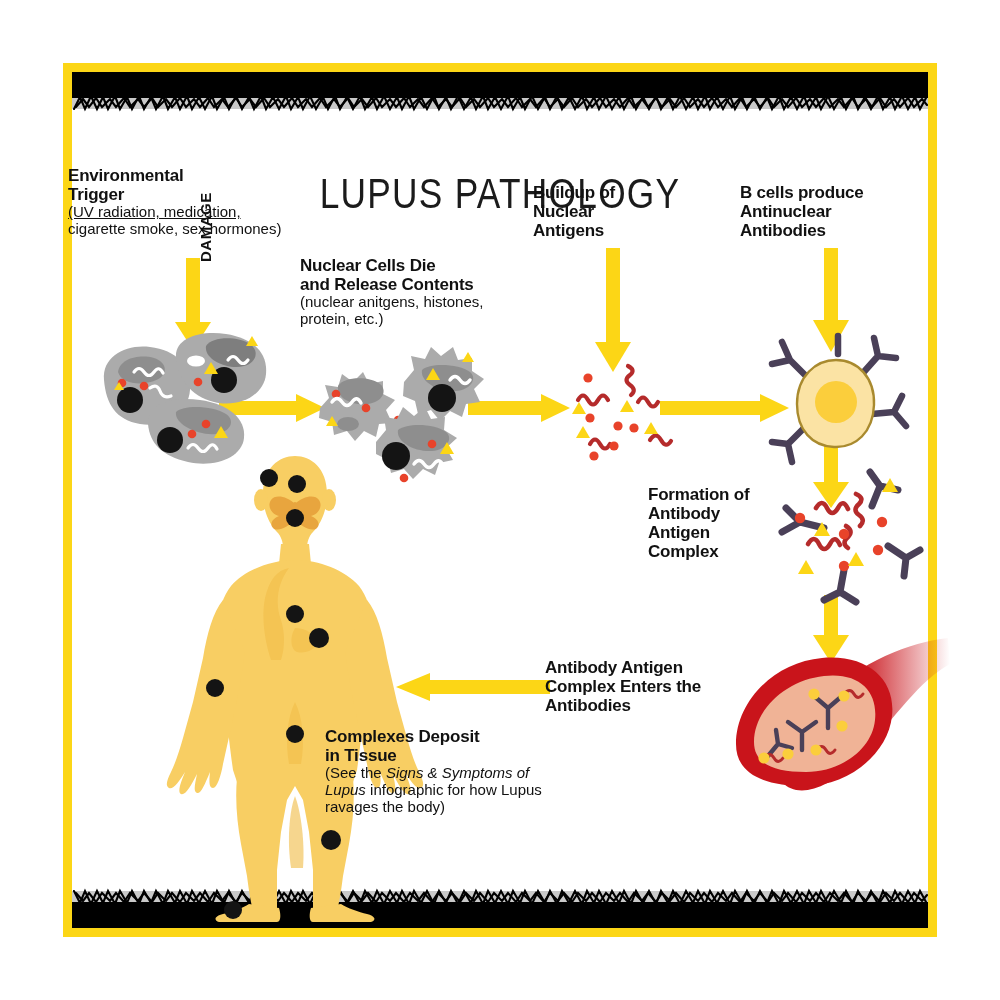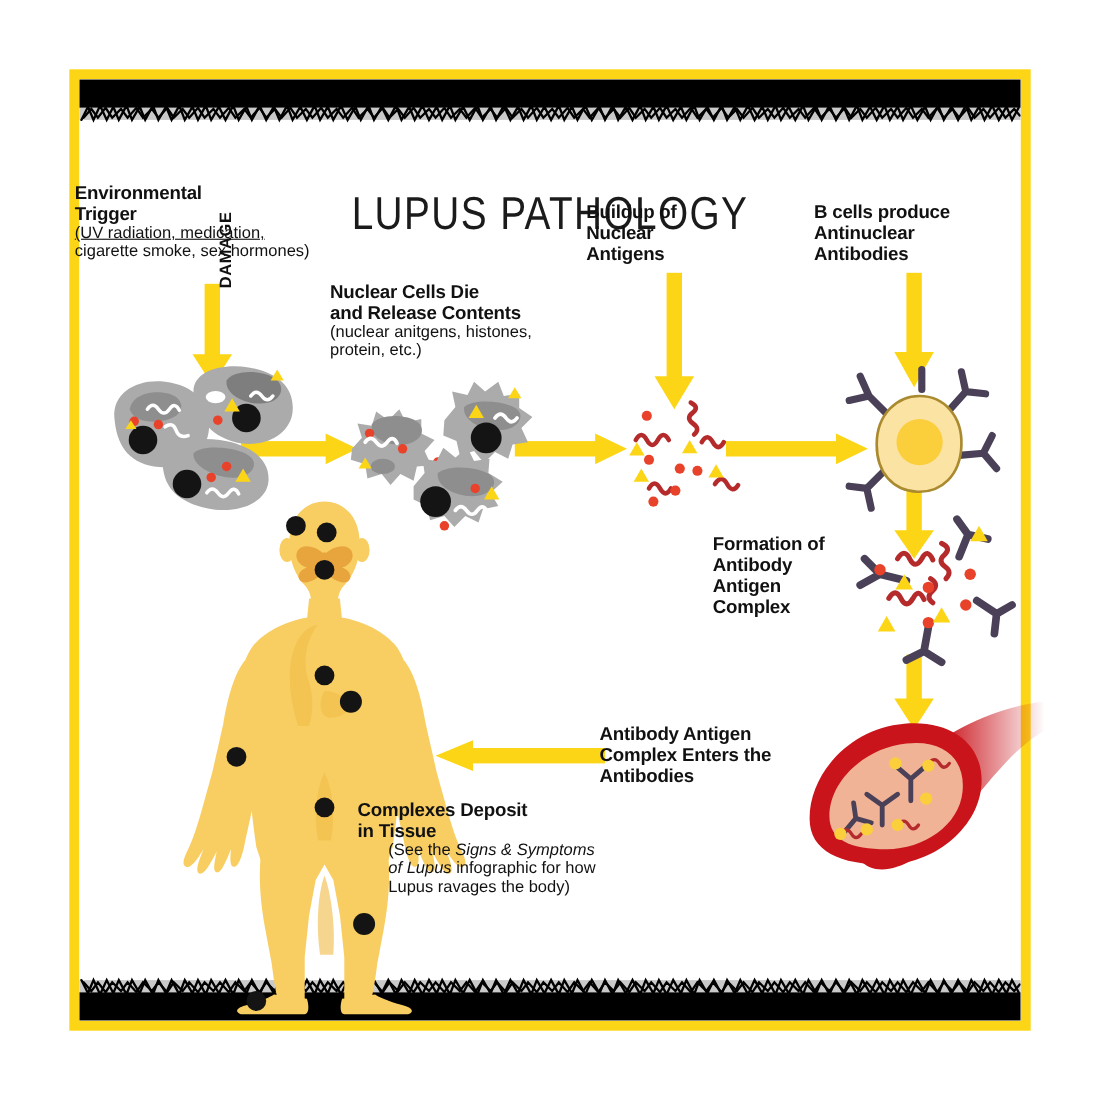--- a/index.html
+++ b/index.html
@@ -369,16 +369,16 @@
 
   <div class="lbl" style="left:545px;top:658px;width:190px;font-size:17px;">
     <b>Antibody Antigen</b>
     <b>Complex Enters the</b>
     <b>Antibodies</b>
   </div>
 
   <div class="lbl" style="left:325px;top:727px;width:232px;font-size:17px;">
     <b>Complexes Deposit</b>
     <b>in Tissue</b>
-    <span class="sub" style="font-size:15px;margin-left:28px;"><span>(See the </span><i>Signs &amp; Symptoms of Lupus</i><span> infographic for how Lupus ravages the body)</span></span>
+    <span class="sub" style="font-size:15px;"><span>(See the </span><i>Signs &amp; Symptoms of Lupus</i><span> infographic for how Lupus ravages the body)</span></span>
   </div>
 
 </div>
 
 </body></html>

